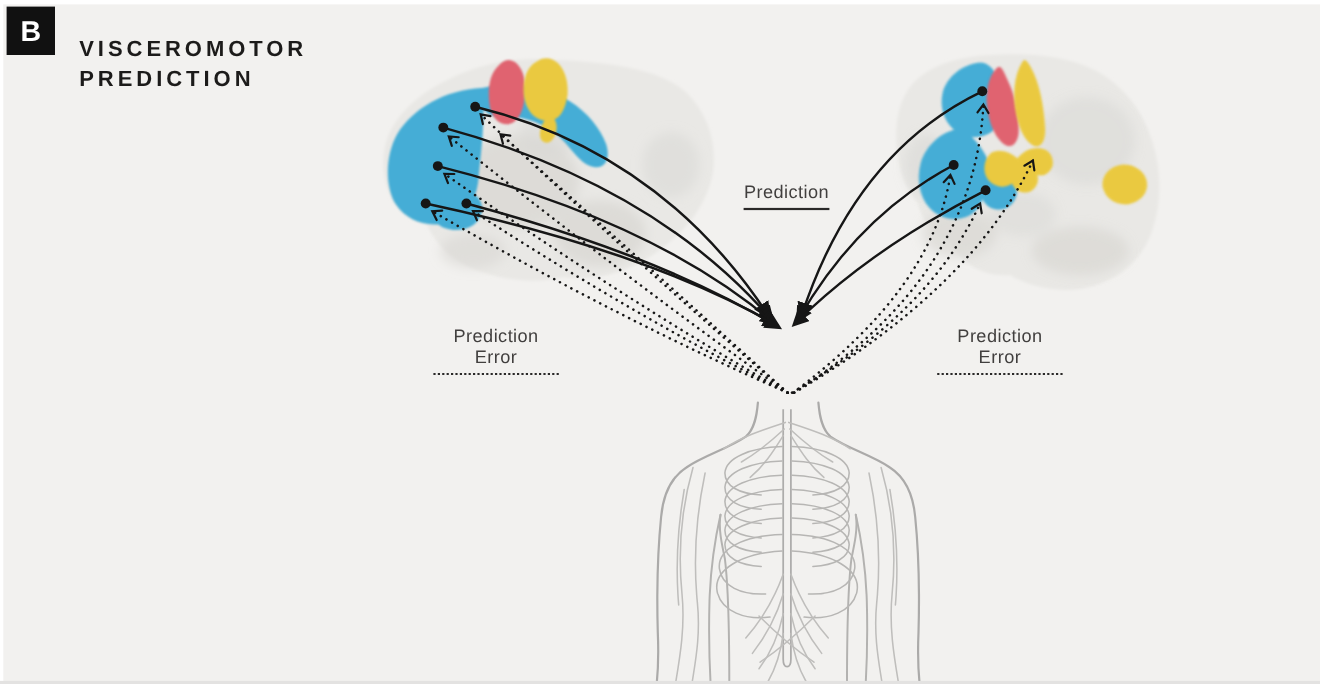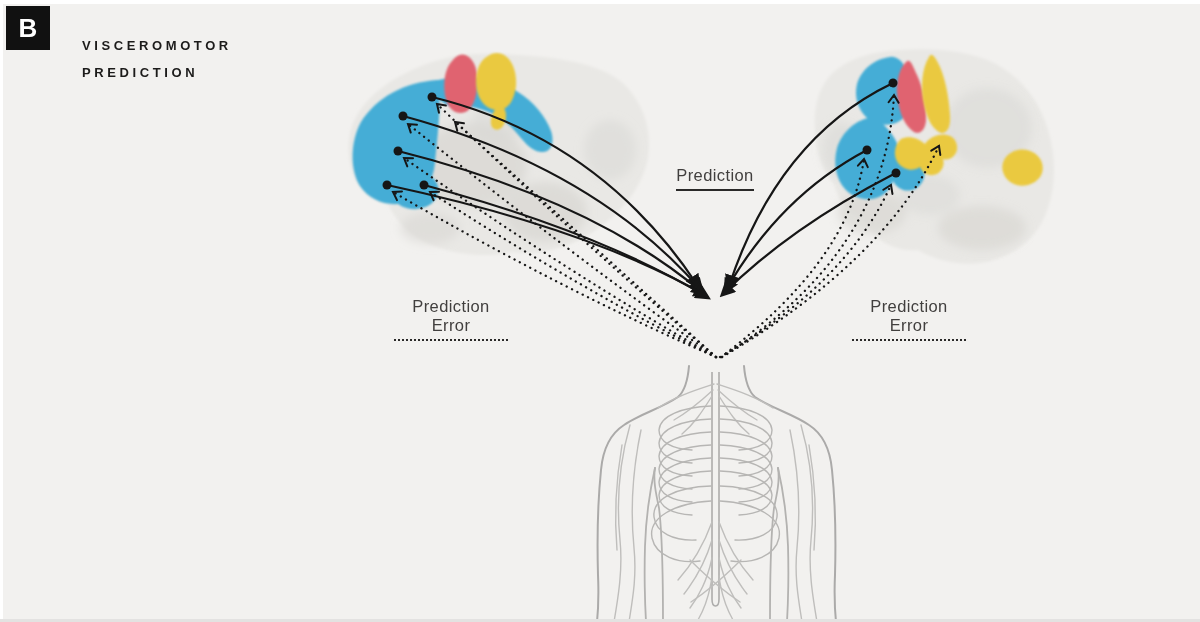--- a/index.html
+++ b/index.html
@@ -11,23 +11,23 @@
   .edge{position:absolute;}
   .edge.top{left:0;top:0;width:1200px;height:4px;background:#ffffff;}
   .edge.left{left:0;top:0;width:3px;height:622px;background:#ffffff;}
   .edge.bottom{left:0;top:619px;width:1200px;height:3px;background:#e3e2e1;}
   .badge{
     position:absolute;left:6px;top:6px;width:44px;height:44px;
     background:#111111;color:#ffffff;display:flex;align-items:center;justify-content:center;
     font-size:26px;font-weight:bold;
   }
   .title{
-    position:absolute;left:82px;top:32px;
+    position:absolute;left:72px;top:32px;
     color:var(--color-title_text,#1c1b1a);
-    font-size:13px;font-weight:700;letter-spacing:3.6px;line-height:27px;
+    font-size:20px;font-weight:700;letter-spacing:3.6px;line-height:27px;
   }
   .diagram-svg{position:absolute;left:0;top:0;}
   .diagram-label{
     position:absolute;color:var(--color-label_text,#413f3e);
     font-size:16.5px;letter-spacing:.4px;text-align:center;
   }
   .diagram-label .rule{margin-top:4px;height:0;}
   .rule.solid{border-bottom:2px solid #2a2928;}
   .rule.dotted{border-bottom:2.5px dotted #2a2928;}
   .label-prediction{left:676px;top:166px;width:78px;}

